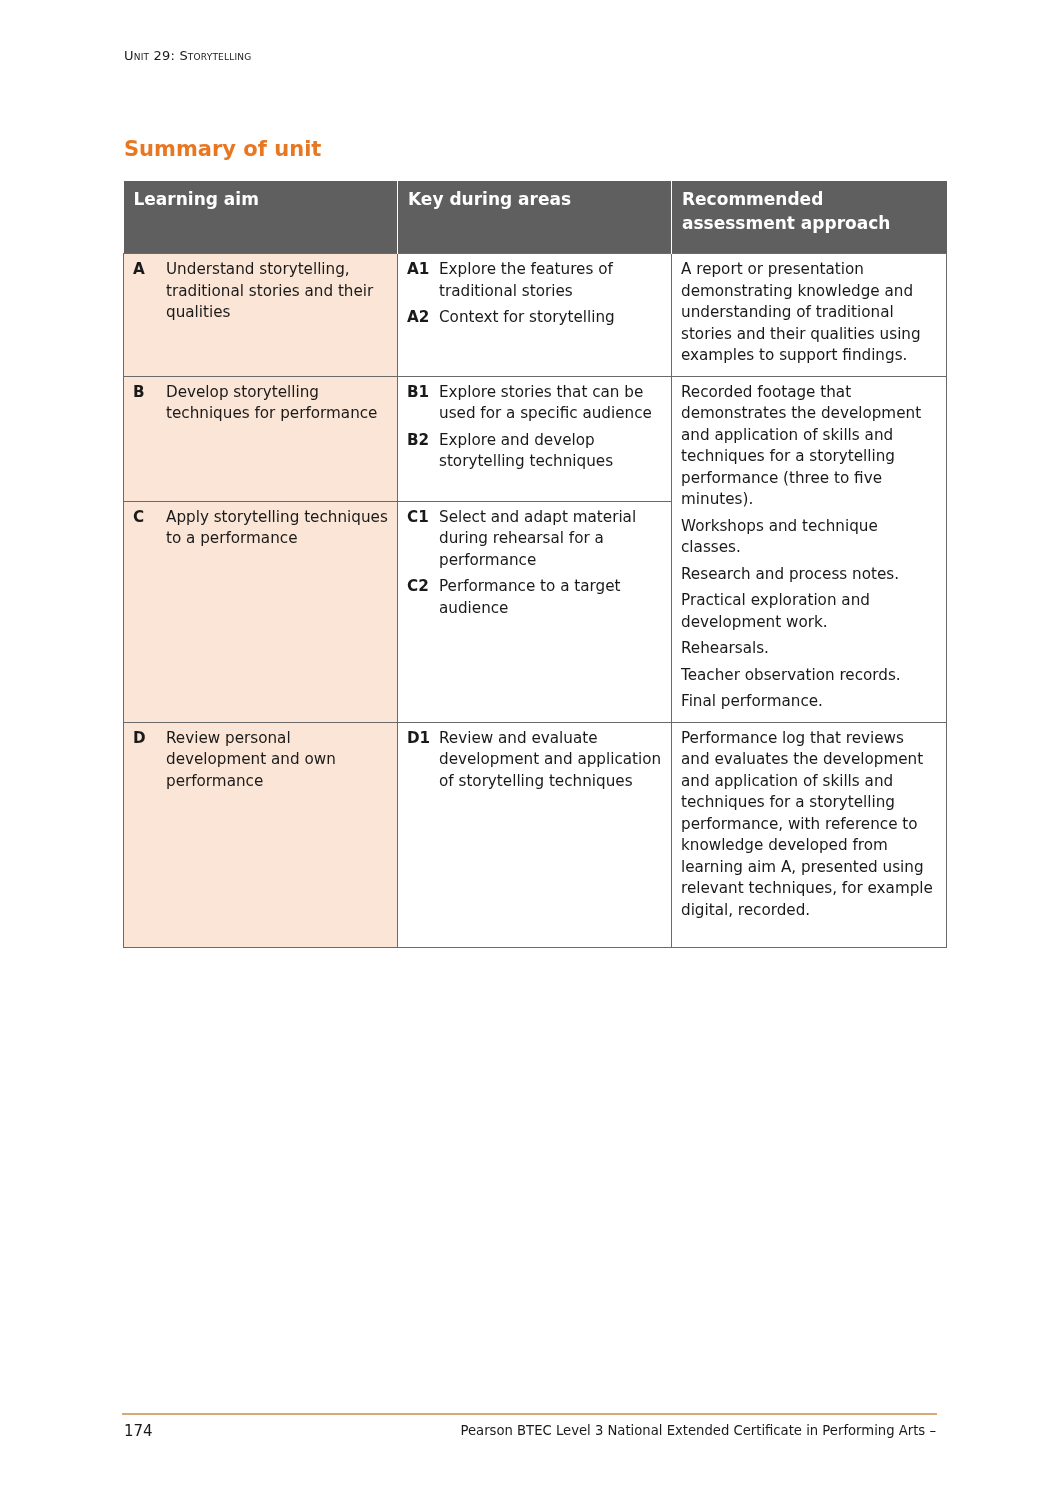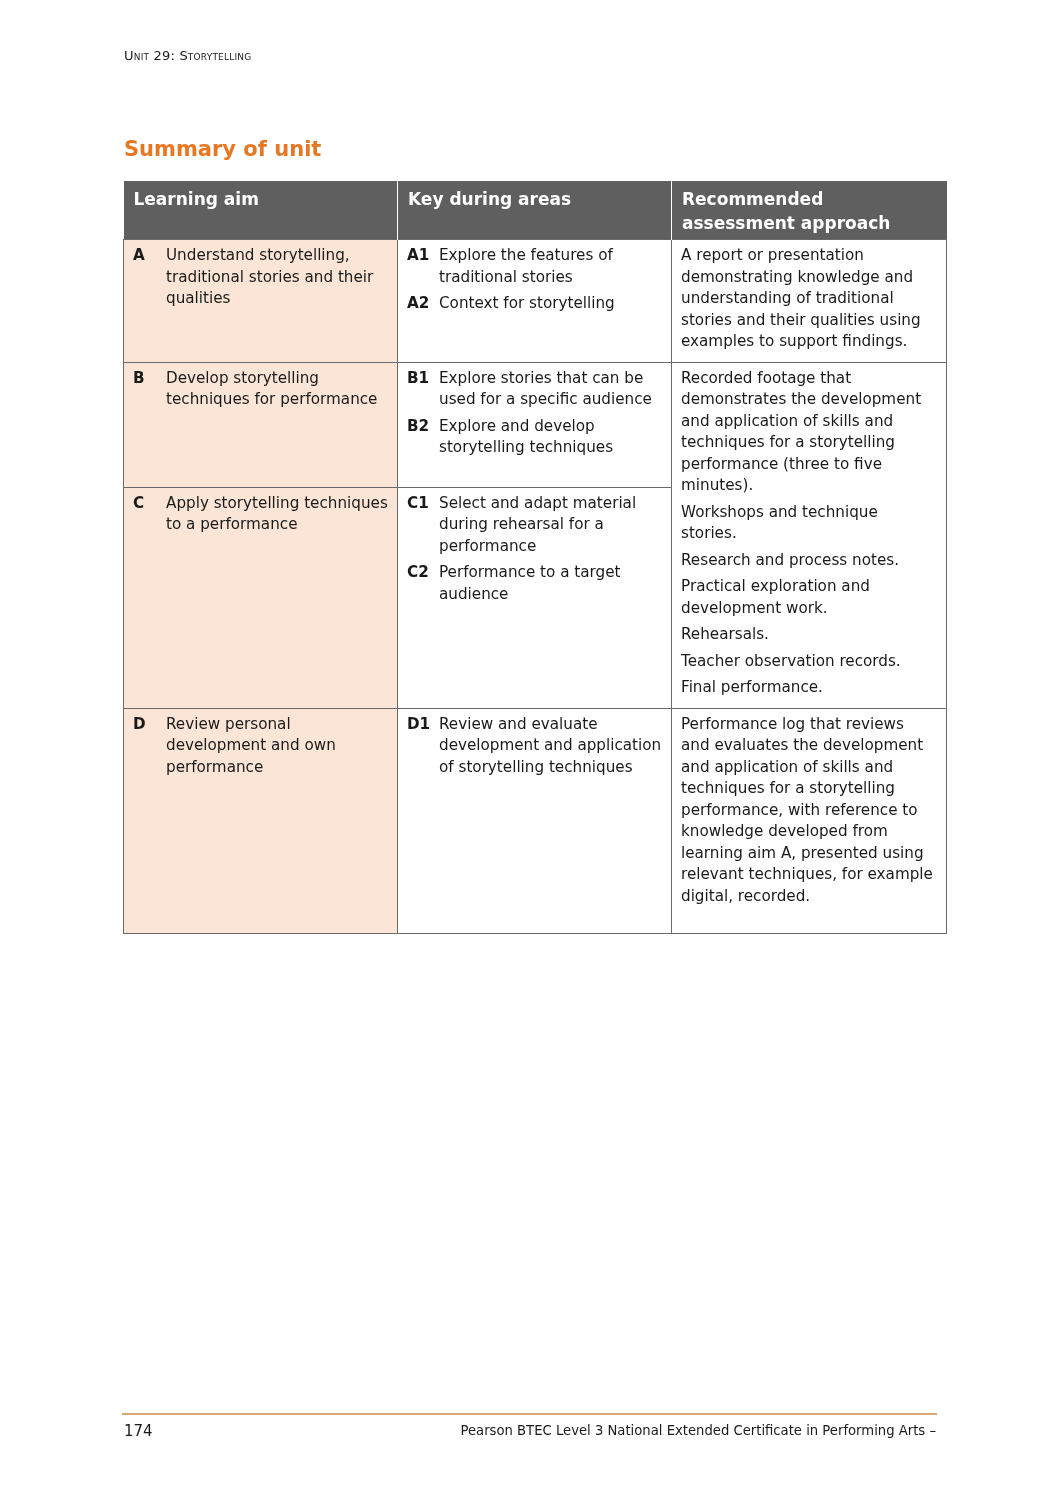--- a/index.html
+++ b/index.html
@@ -4,21 +4,21 @@
 <style>
   html, body { margin: 0; padding: 0; background: #ffffff; }
   body { width: 1059px; height: 1497px; position: relative; font-family: "DejaVu Sans", sans-serif; color: #1a1a1a; overflow: hidden; }
   .running-head { position: absolute; left: 124px; top: 48px; font-size: 13px; letter-spacing: 0.2px; text-align: right; }
   .running-head .sc { font-variant: small-caps; }
   .section-title { position: absolute; left: 124px; top: 137px; font-size: 21px; font-weight: bold; color: #e87722; margin: 0; text-align: right; }
   table.summary { position: absolute; left: 123px; top: 181px; width: 823px; border-collapse: collapse; table-layout: fixed; font-size: 15.2px; line-height: 21.5px; }
   table.summary col.c1 { width: 274px; }
   table.summary col.c2 { width: 274px; }
   table.summary col.c3 { width: 275px; }
-  table.summary th { background: #5f5f5f; color: #ffffff; text-align: left; vertical-align: top; font-weight: bold; font-size: 17px; line-height: 24px; padding: 6px 10px 2px 10px; height: 50px; border-left: 1px solid #ffffff; }
+  table.summary th { background: #5f5f5f; color: #ffffff; text-align: left; vertical-align: top; font-weight: bold; font-size: 17px; line-height: 24px; padding: 6px 10px 16px 10px; height: 50px; border-left: 1px solid #ffffff; }
   table.summary th:first-child { border-left: none; }
   table.summary td { border: 1px solid #6a6a6a; vertical-align: top; padding: 5px 9px 4px 9px; }
   td.aim { background: #fbe5d6; }
   .aim-wrap { display: flex; }
   .aim-letter { font-weight: bold; width: 33px; flex: none; }
   .aim-text { flex: 1; }
   .kc { display: flex; margin-bottom: 5px; }
   .kc-code { font-weight: bold; width: 32px; flex: none; }
   .kc-text { flex: 1; }
   .assess p { margin: 0 0 5px 0; }
@@ -85,21 +85,21 @@
           <span class="kc-code">B1</span>
           <span class="kc-text">Explore stories that can be used for a specific audience</span>
         </div>
         <div class="kc">
           <span class="kc-code">B2</span>
           <span class="kc-text">Explore and develop storytelling techniques</span>
         </div>
       </td>
       <td class="assess" rowspan="2">
         <p>Recorded footage that demonstrates the development and application of skills and techniques for a storytelling performance (three to five minutes).</p>
-        <p>Workshops and technique stories.</p>
+        <p>Workshops and technique classes.</p>
         <p>Research and process notes.</p>
         <p>Practical exploration and development work.</p>
         <p>Rehearsals.</p>
         <p>Teacher observation records.</p>
         <p>Final performance.</p>
       </td>
     </tr>
 
     <tr style="height:218px;">
       <td class="aim">

